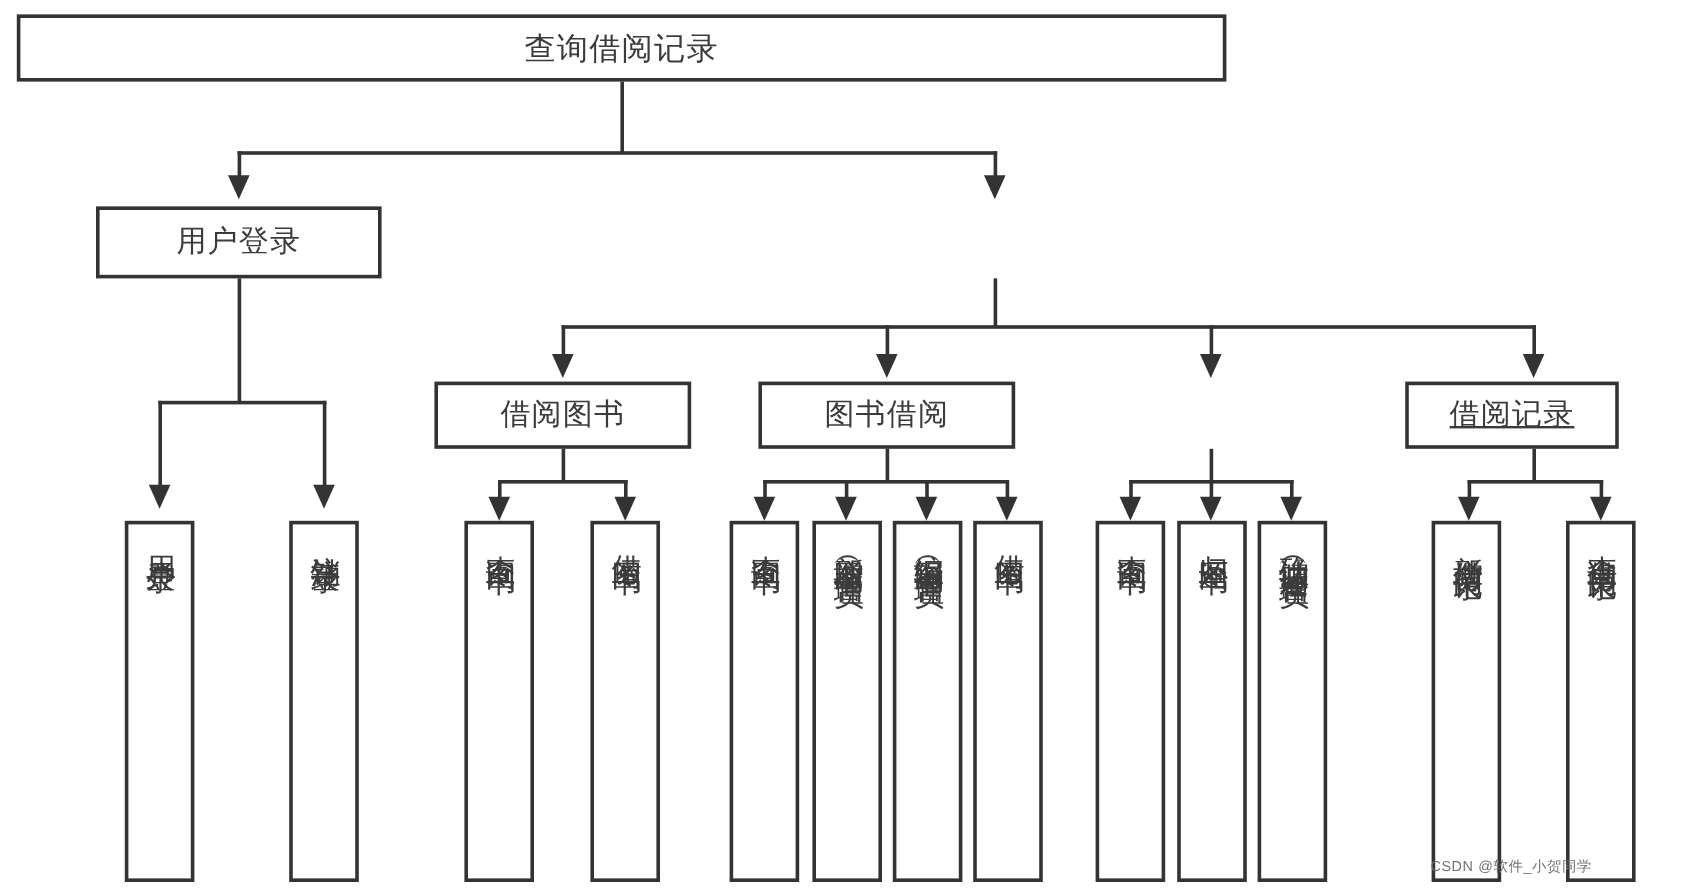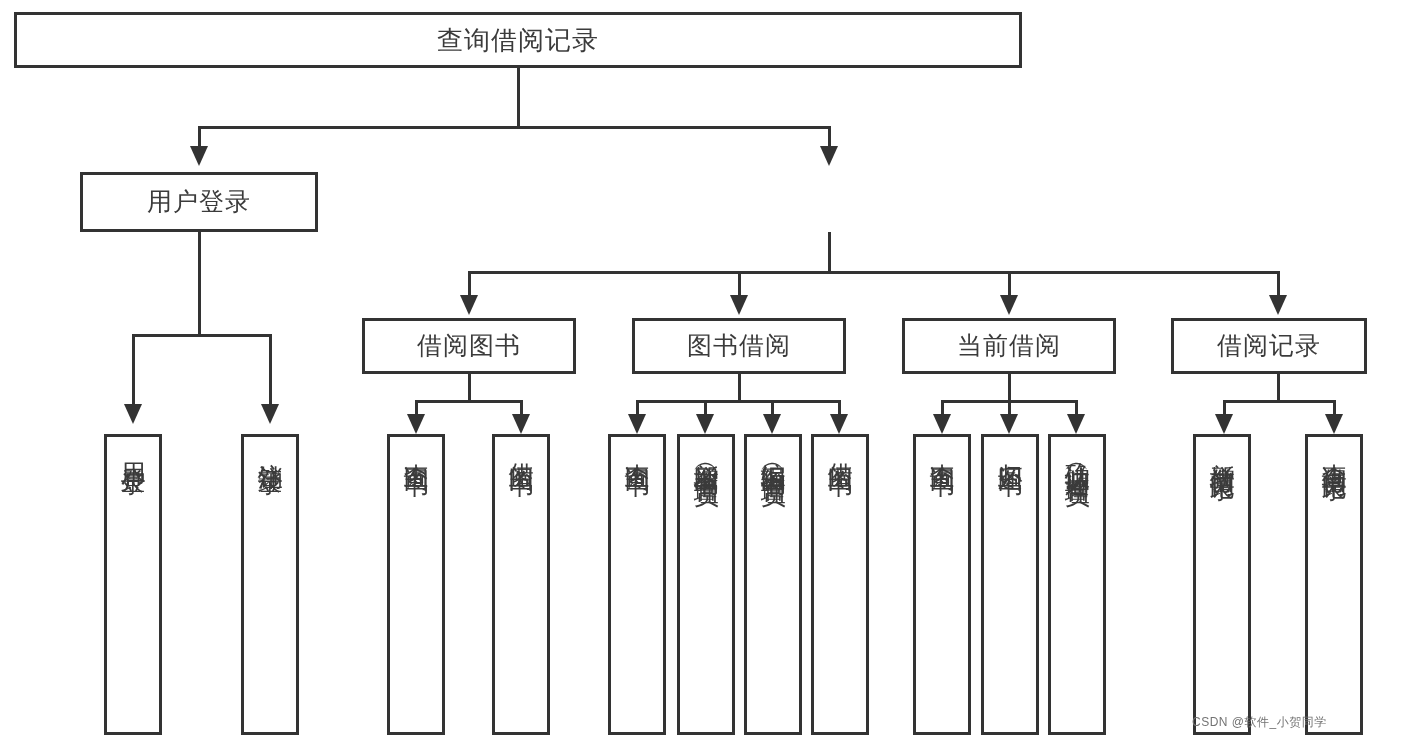--- a/index.html
+++ b/index.html
@@ -121,24 +121,21 @@
 
   <div class="lnk vline" style="left:1277px; top:271px; height:26px;"></div>
   <div class="arrow" style="left:1269px; top:295px;"></div>
 
   <div class="node h" style="left:362px; top:318px; width:214px; height:56px;">
     <span class="label">借阅图书</span>
   </div>
   <div class="node h" style="left:632px; top:318px; width:214px; height:56px;">
     <span class="label">图书借阅</span>
   </div>
-  <div class="node h" style="left:902px; top:318px; width:214px; height:56px;">
-    <span class="label">当前借阅</span>
-  </div>
-  <div class="node h" style="left:1171px; top:318px; width:196px; height:56px;">
+  <div class="node h" style="left:1171px; top:318px; width:178px; height:56px;text-decoration:underline;">
     <span class="label">借阅记录</span>
   </div>
 
   <div class="lnk vline" style="left:468px; top:374px; height:28px;"></div>
   <div class="lnk hline" style="left:415px; top:400px; width:108px;"></div>
   <div class="lnk vline" style="left:415px; top:400px; height:16px;"></div>
   <div class="arrow" style="left:407px; top:414px;"></div>
   <div class="lnk vline" style="left:520px; top:400px; height:16px;"></div>
   <div class="arrow" style="left:512px; top:414px;"></div>
 

